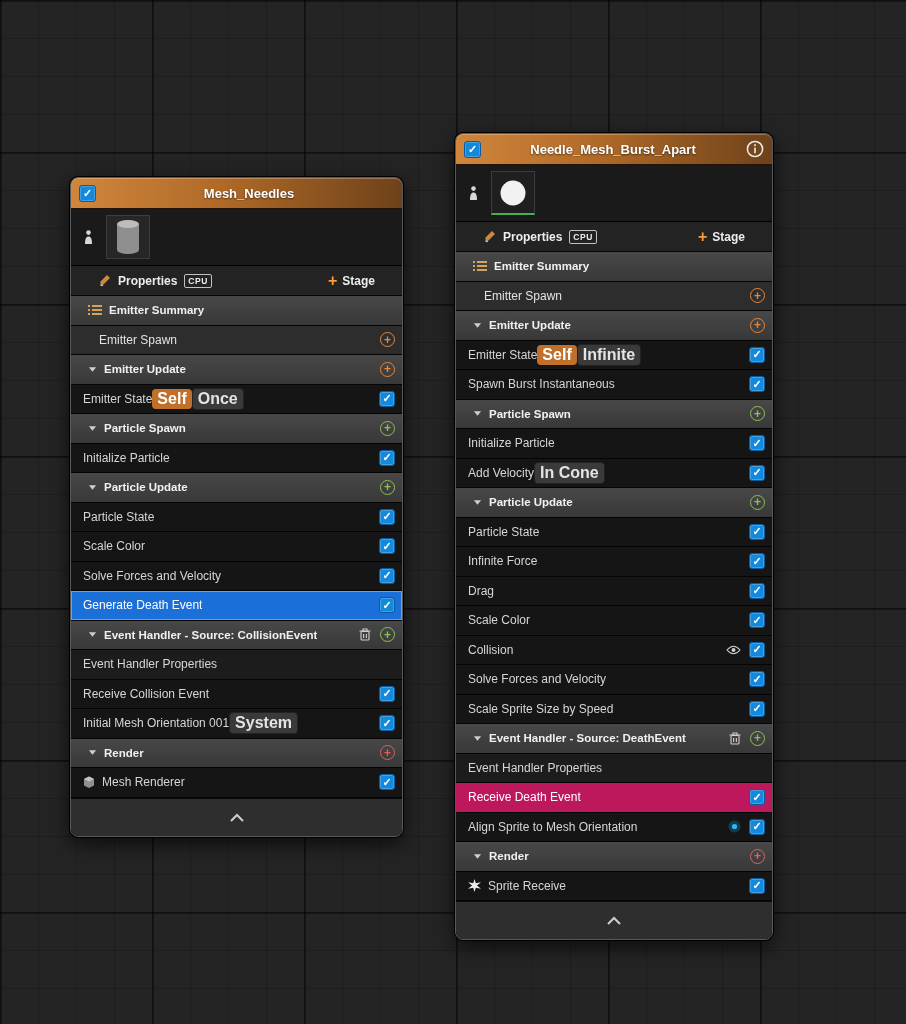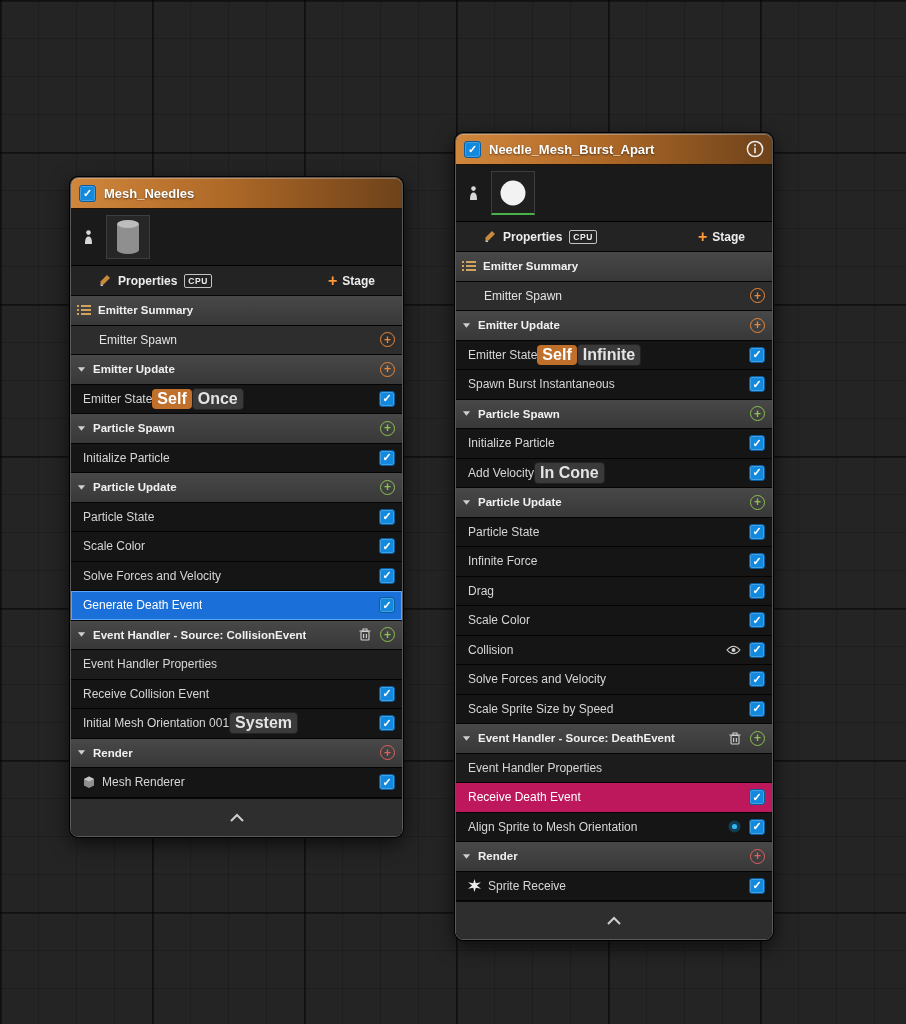--- a/index.html
+++ b/index.html
@@ -17,20 +17,21 @@
   }
   .node{
     position:absolute;background:#101010;border:1px solid #5a5a5a;border-radius:8px;
     box-shadow:0 6px 20px rgba(0,0,0,0.7), 0 0 0 1px #000;
   }
   .node-header{
     height:31px;display:flex;align-items:center;gap:8px;padding:0 8px;
     background:linear-gradient(90deg,#d0863c 0%,#b06a28 45%,#6e421a 100%);
     border-radius:7px 7px 0 0;border-bottom:1px solid #241204;
     box-shadow:inset 0 1px 0 rgba(255,255,255,0.25);
+    text-align:center;
   }
   .node-title{flex:1;font-weight:bold;font-size:13px;color:#fff;text-shadow:0 1px 2px rgba(0,0,0,0.55);white-space:nowrap;overflow:hidden;}
   .cb{
     width:16px;height:16px;flex-shrink:0;border-radius:3px;background:#1389dd;
     border:1px solid #0b5c9e;display:flex;align-items:center;justify-content:center;
     color:#fff;font-size:11px;font-weight:bold;margin-left:8px;
     box-shadow:inset 0 0 0 1px rgba(255,255,255,0.2);
   }
   .cb::after{content:"\2713";}
   .hdr-cb{margin-left:0;width:17px;height:17px;}
@@ -38,21 +39,21 @@
   .thumb-strip{height:57px;background:#1a1a1a;display:flex;align-items:center;gap:12px;padding:0 12px;border-bottom:1px solid #000;}
   .thumb{width:44px;height:44px;background:#262626;border:1px solid #3d3d3d;display:flex;align-items:center;justify-content:center;}
   .thumb.sel{border-bottom:2px solid #49b04a;background:#1f1f1f;}
   .props-row{height:30px;display:flex;align-items:center;gap:7px;padding:0 27px;background:#232323;border-bottom:1px solid #060606;font-size:12px;font-weight:bold;color:#ececec;}
   .cpu-chip{font-size:8.5px;font-weight:bold;border:1px solid #c2c2c2;border-radius:2px;padding:1px 3px;color:#ececec;letter-spacing:0.5px;text-align:right;}
   .stage-btn{margin-left:auto;display:flex;align-items:center;gap:5px;cursor:default;}
   .stage-plus{color:#ff9a3c;font-size:16px;font-weight:bold;line-height:1;}
   .rows{display:flex;flex-direction:column;}
   .row{display:flex;align-items:center;height:29.5px;flex-shrink:0;padding:0 7px 0 12px;background:#151515;border-bottom:1px solid #040404;font-size:12px;color:#d6d6d6;white-space:nowrap;}
   .row .lbl{overflow:hidden;text-overflow:ellipsis;}
-  .k-summary,.k-category{background:linear-gradient(180deg,#484848,#383838);color:#f0f0f0;font-weight:bold;font-size:11.5px;padding-left:6px;}
+  .k-summary,.k-category{background:linear-gradient(180deg,#484848,#383838);color:#f0f0f0;font-weight:bold;font-size:11.5px;padding-left:17px;}
   .k-spawn{background:#2d2d2d;padding-left:28px;color:#e2e2e2;}
   .k-plain{background:#1c1c1c;}
   .sel-blue{background:#1b6fd8;color:#fff;box-shadow:inset 0 0 0 1px #5aa5ff;}
   .sel-slate{background:#be185d;color:#fff;}
   .spacer{flex:1;}
   .icn{display:flex;align-items:center;margin-right:7px;flex-shrink:0;}
   .icn.eye,.icn.trash{margin-right:0;margin-left:9px;}
   .icn.dot{margin-right:0;margin-left:8px;}
   .plus{
     width:15px;height:15px;flex-shrink:0;border-radius:50%;border:1.5px solid;margin-left:9px;

